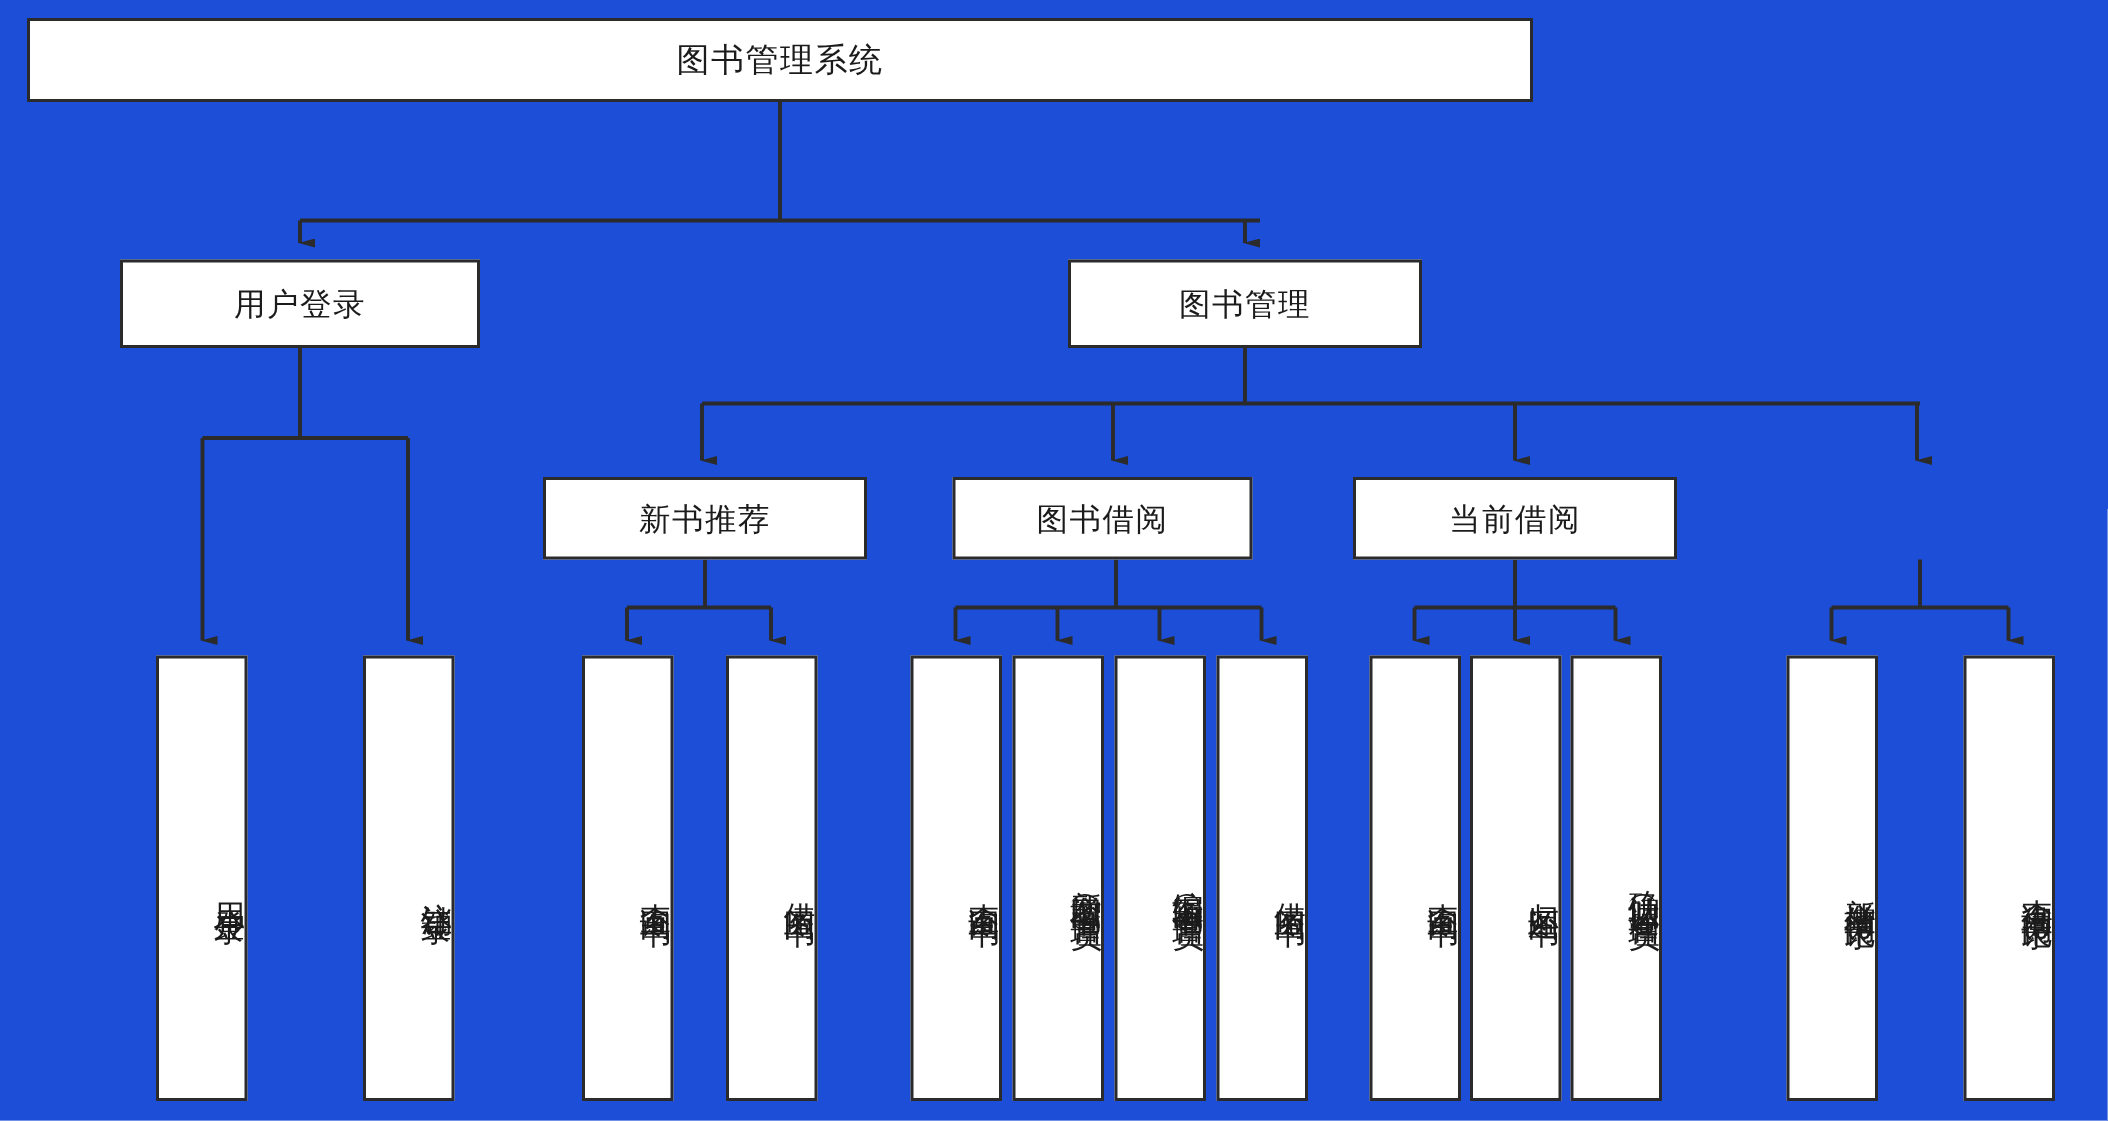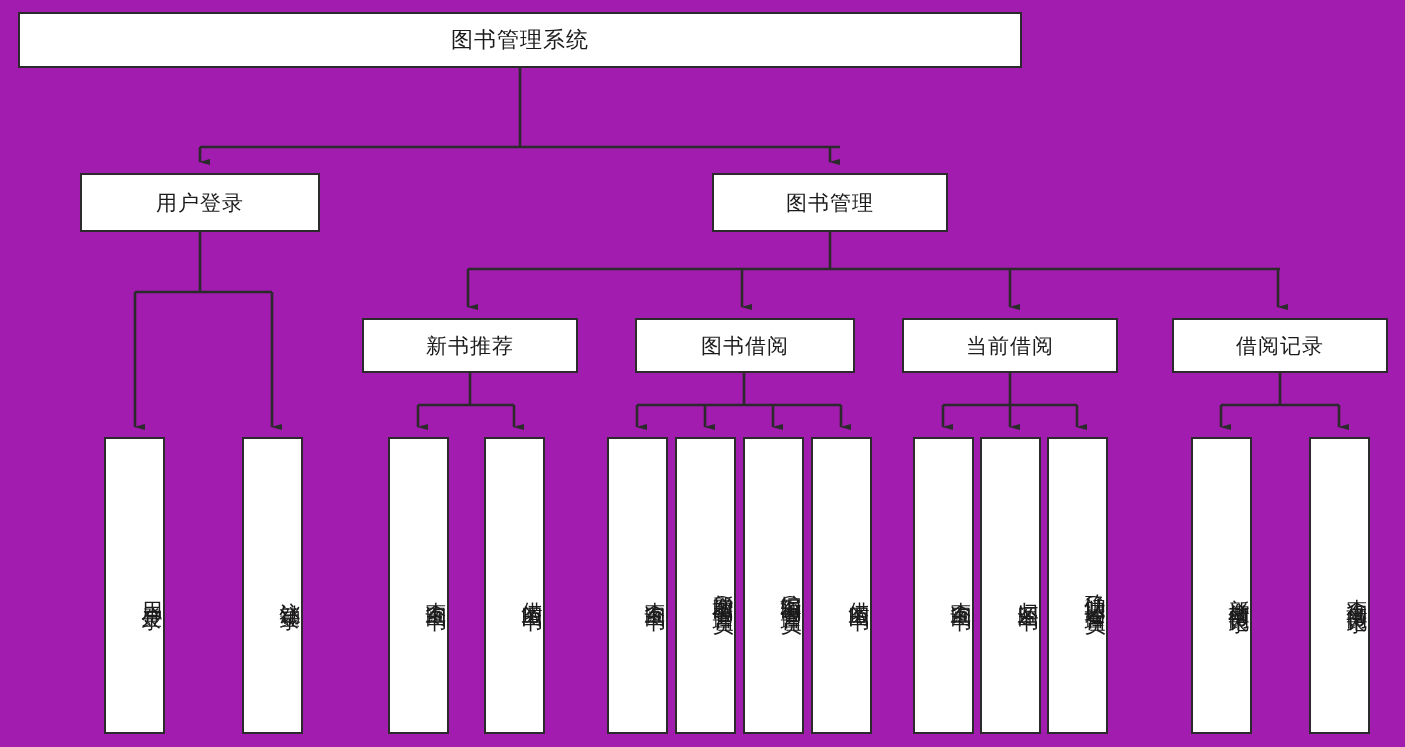--- a/index.html
+++ b/index.html
@@ -1,18 +1,18 @@
 <!DOCTYPE html>
 <html><head>
 <meta charset="utf-8">
 <style>
   html,body{margin:0;padding:0;background:#ffffff;}
   body{width:1405px;height:747px;overflow:hidden;
        font-family:"Liberation Sans","DejaVu Sans",sans-serif;}
-  #stage{position:relative;width:1405px;height:747px;background:#a21caf;}
+  #stage{position:relative;width:1405px;height:747px;background:#1d4ed8;}
   #wires{position:absolute;left:0;top:0;width:1405px;height:747px;}
 
   .node{position:absolute;box-sizing:border-box;background:#ffffff;
         border:2px solid #2b2b2b;display:flex;align-items:center;
         justify-content:center;color:#1b1b1b;}
   .node.h{font-size:21px;letter-spacing:1px;}
   .node.v{writing-mode:vertical-rl;text-orientation:upright;
           font-size:21px;letter-spacing:3px;padding-top:10px;
           align-items:flex-start;justify-content:center;line-height:1.05;}
   .node.root{font-size:22px;}
@@ -75,23 +75,22 @@
       <path d="M1339,405 L1339,427" marker-end="url(#ah)"></path>
     </g>
   </svg>
 
   <div class="node h root" style="left:18px;top:12px;width:1004px;height:56px;">图书管理系统</div>
 
   <div class="node h" style="left:80px;top:173px;width:240px;height:59px;">用户登录</div>
   <div class="node h" style="left:362px;top:318px;width:216px;height:55px;">新书推荐</div>
 
   <div class="node h" style="left:712px;top:173px;width:236px;height:59px;">图书管理</div>
-  <div class="node h" style="left:635px;top:318px;width:220px;height:55px;">图书借阅</div>
+  <div class="node h" style="left:635px;top:318px;width:200px;height:55px;">图书借阅</div>
   <div class="node h" style="left:902px;top:318px;width:216px;height:55px;">当前借阅</div>
-  <div class="node h" style="left:1172px;top:318px;width:216px;height:55px;">借阅记录</div>
 
   <div class="node v" style="left:104px;top:437px;width:61px;height:297px;">用户登录</div>
   <div class="node v" style="left:242px;top:437px;width:61px;height:297px;">注销登录</div>
 
   <div class="node v" style="left:388px;top:437px;width:61px;height:297px;">查询图书</div>
   <div class="node v" style="left:484px;top:437px;width:61px;height:297px;">借阅图书</div>
 
   <div class="node v" style="left:607px;top:437px;width:61px;height:297px;">查询图书</div>
   <div class="node v" style="left:675px;top:437px;width:61px;height:297px;">新增图书（管理员）</div>
   <div class="node v" style="left:743px;top:437px;width:61px;height:297px;">编辑图书（管理员）</div>

